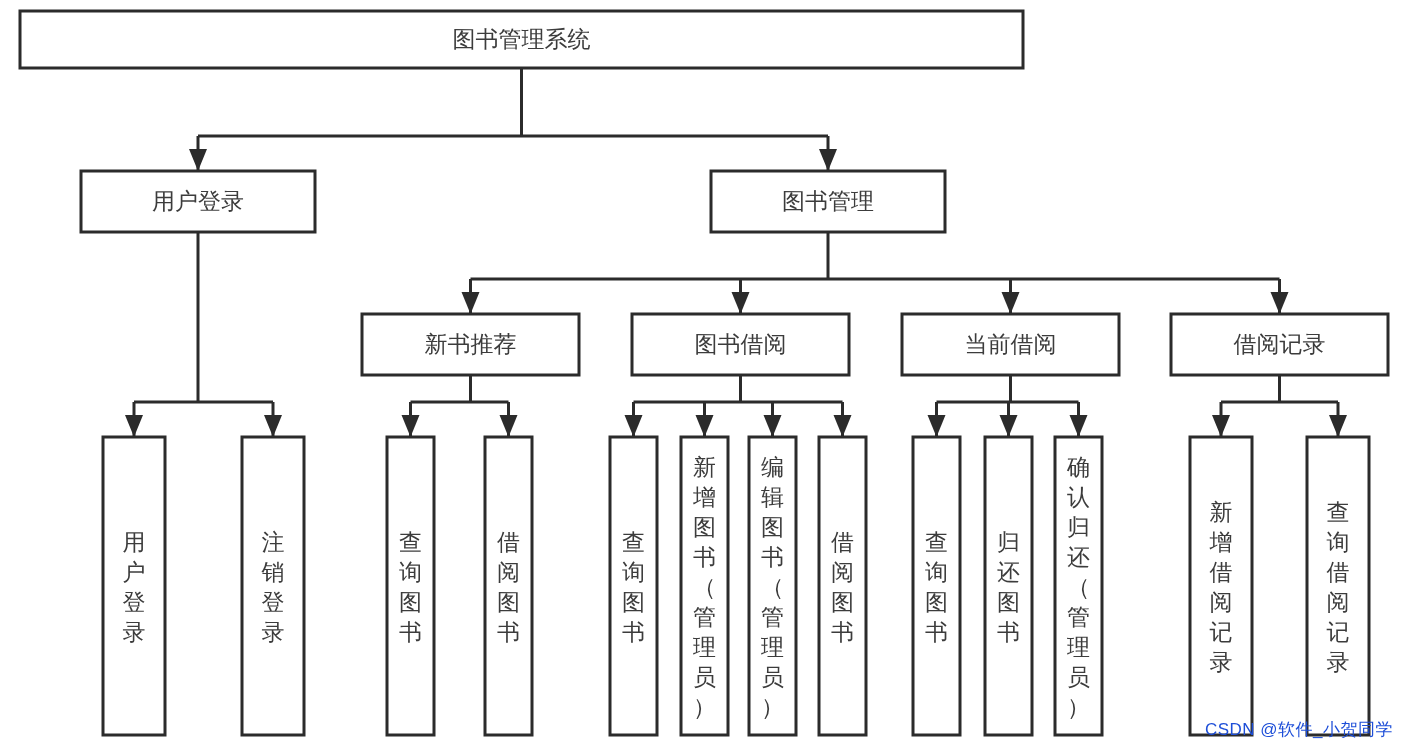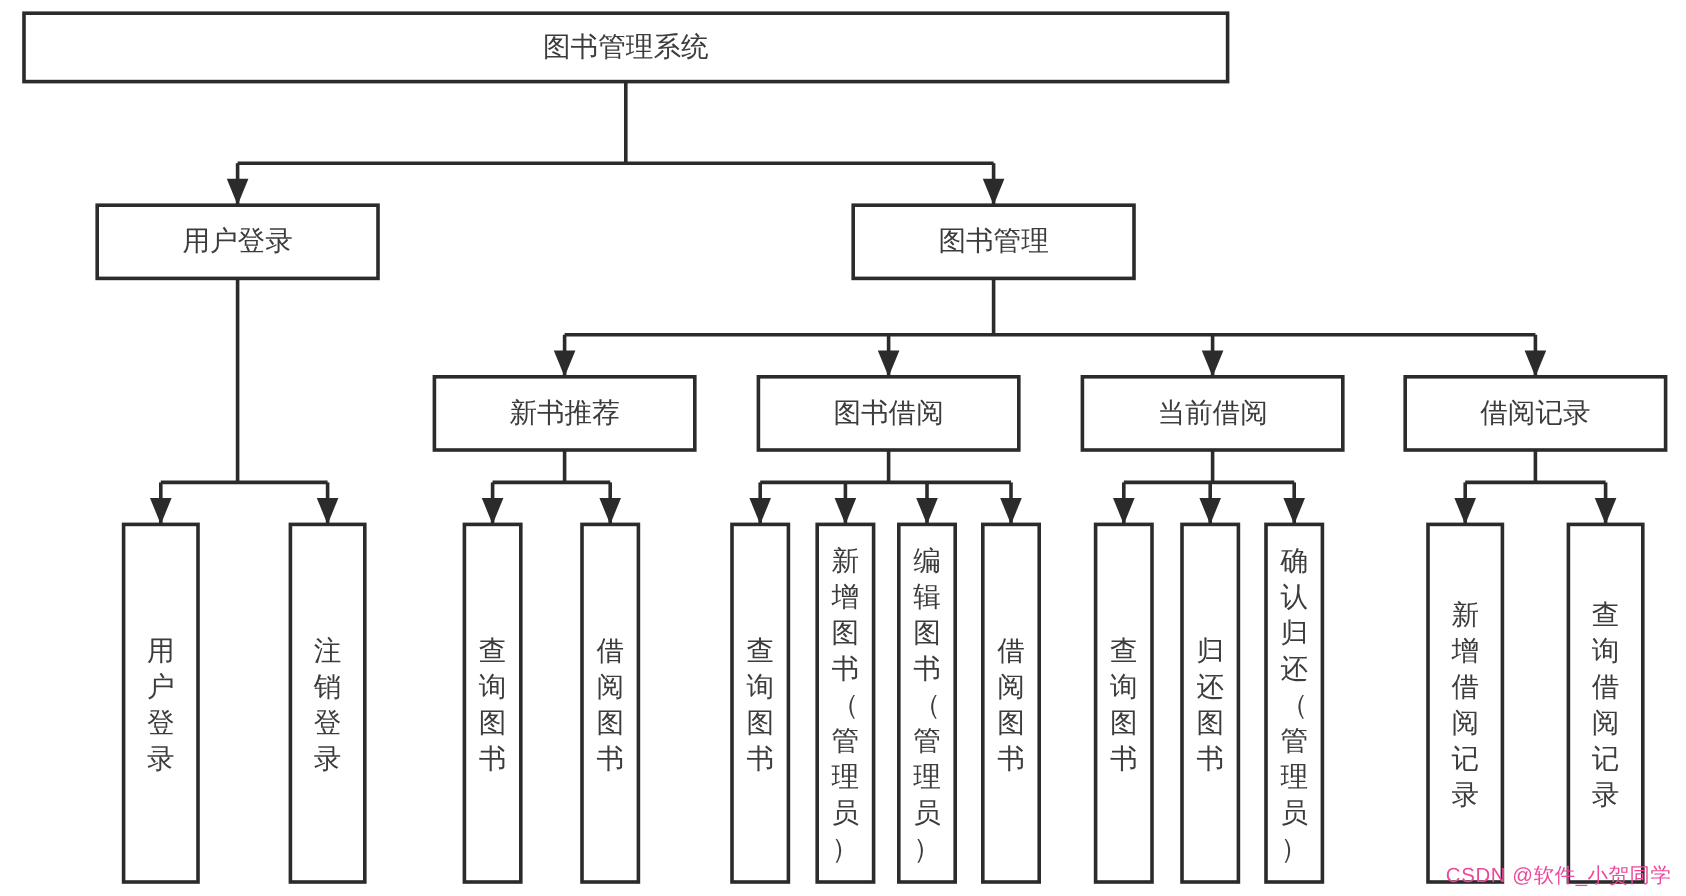--- a/index.html
+++ b/index.html
@@ -52,21 +52,21 @@
     font-size: 23px;
     fill: #3c3c3c;
     text-anchor: middle;
   }
   .watermark {
     position: absolute;
     right: 12px;
     bottom: 6px;
     font-family: "Liberation Sans", "DejaVu Sans", sans-serif;
     font-size: 17px;
-    color: #ec4899;
+    color: #1d4ed8;
     letter-spacing: 0.5px;
     white-space: nowrap;
     user-select: none;
   }
 </style>
 </head>
 <body>
 
 <div id="diagram-root">
   <svg class="diagram" viewBox="0 0 1405 747" xmlns="http://www.w3.org/2000/svg">

